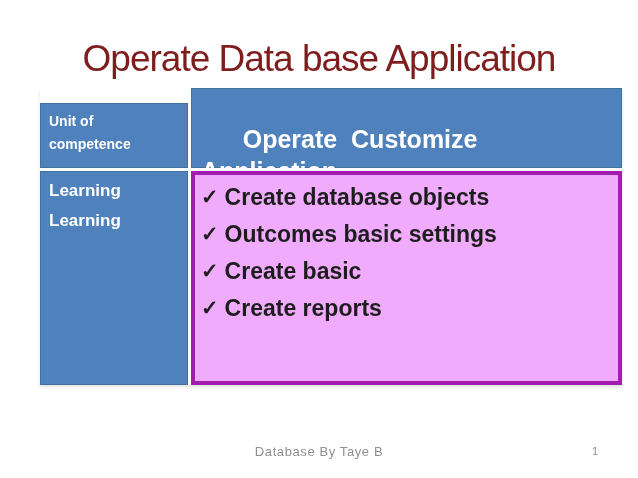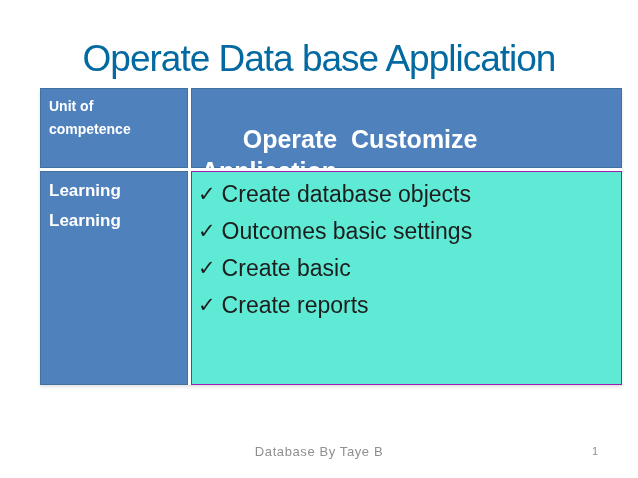--- a/index.html
+++ b/index.html
@@ -15,49 +15,51 @@
     width: 638px; height: 478px;
     background: #ffffff;
   }
   .slide-title {
     position: absolute;
     top: 38px; left: 0; right: 0;
     text-align: center;
     font-size: 37px;
     font-weight: 400;
     letter-spacing: -1px;
-    color: #0369a1;
+    color: #7f1d1d;
     white-space: nowrap;
   }
   .table {
     position: absolute;
     left: 40px; top: 88px;
     width: 582px; height: 297px;
     display: grid;
     grid-template-columns: 148px 1fr;
     grid-template-rows: 80px 1fr;
     gap: 3px;
     background: #ffffff;
     box-shadow: 0 2px 3px rgba(0,0,0,0.12);
   }
   .cell-blue {
     background: #4f81bd;
     border: 1px solid #41719c;
     color: #ffffff;
   }
   .cell-light {
-    background: #5eead4;
-    border: 1px solid #a21caf;
+    background: #f0abfc;
+    border: 4px solid #a21caf;
     color: #1d1d1d;
+    font-weight: bold;
   }
   .unit-label {
     padding: 6px 8px 0 8px;
     font-size: 14px;
     font-weight: 700;
     line-height: 1.64;
+    margin-top: 15px;
   }
   .unit-label .wrap { display: block; width: 100px; }
   .unit-value {
     padding: 4px 8px 0 9px;
     font-size: 25px;
     font-weight: 700;
     line-height: 1.25;
     white-space: pre-wrap;
   }
   .outcomes-label {

